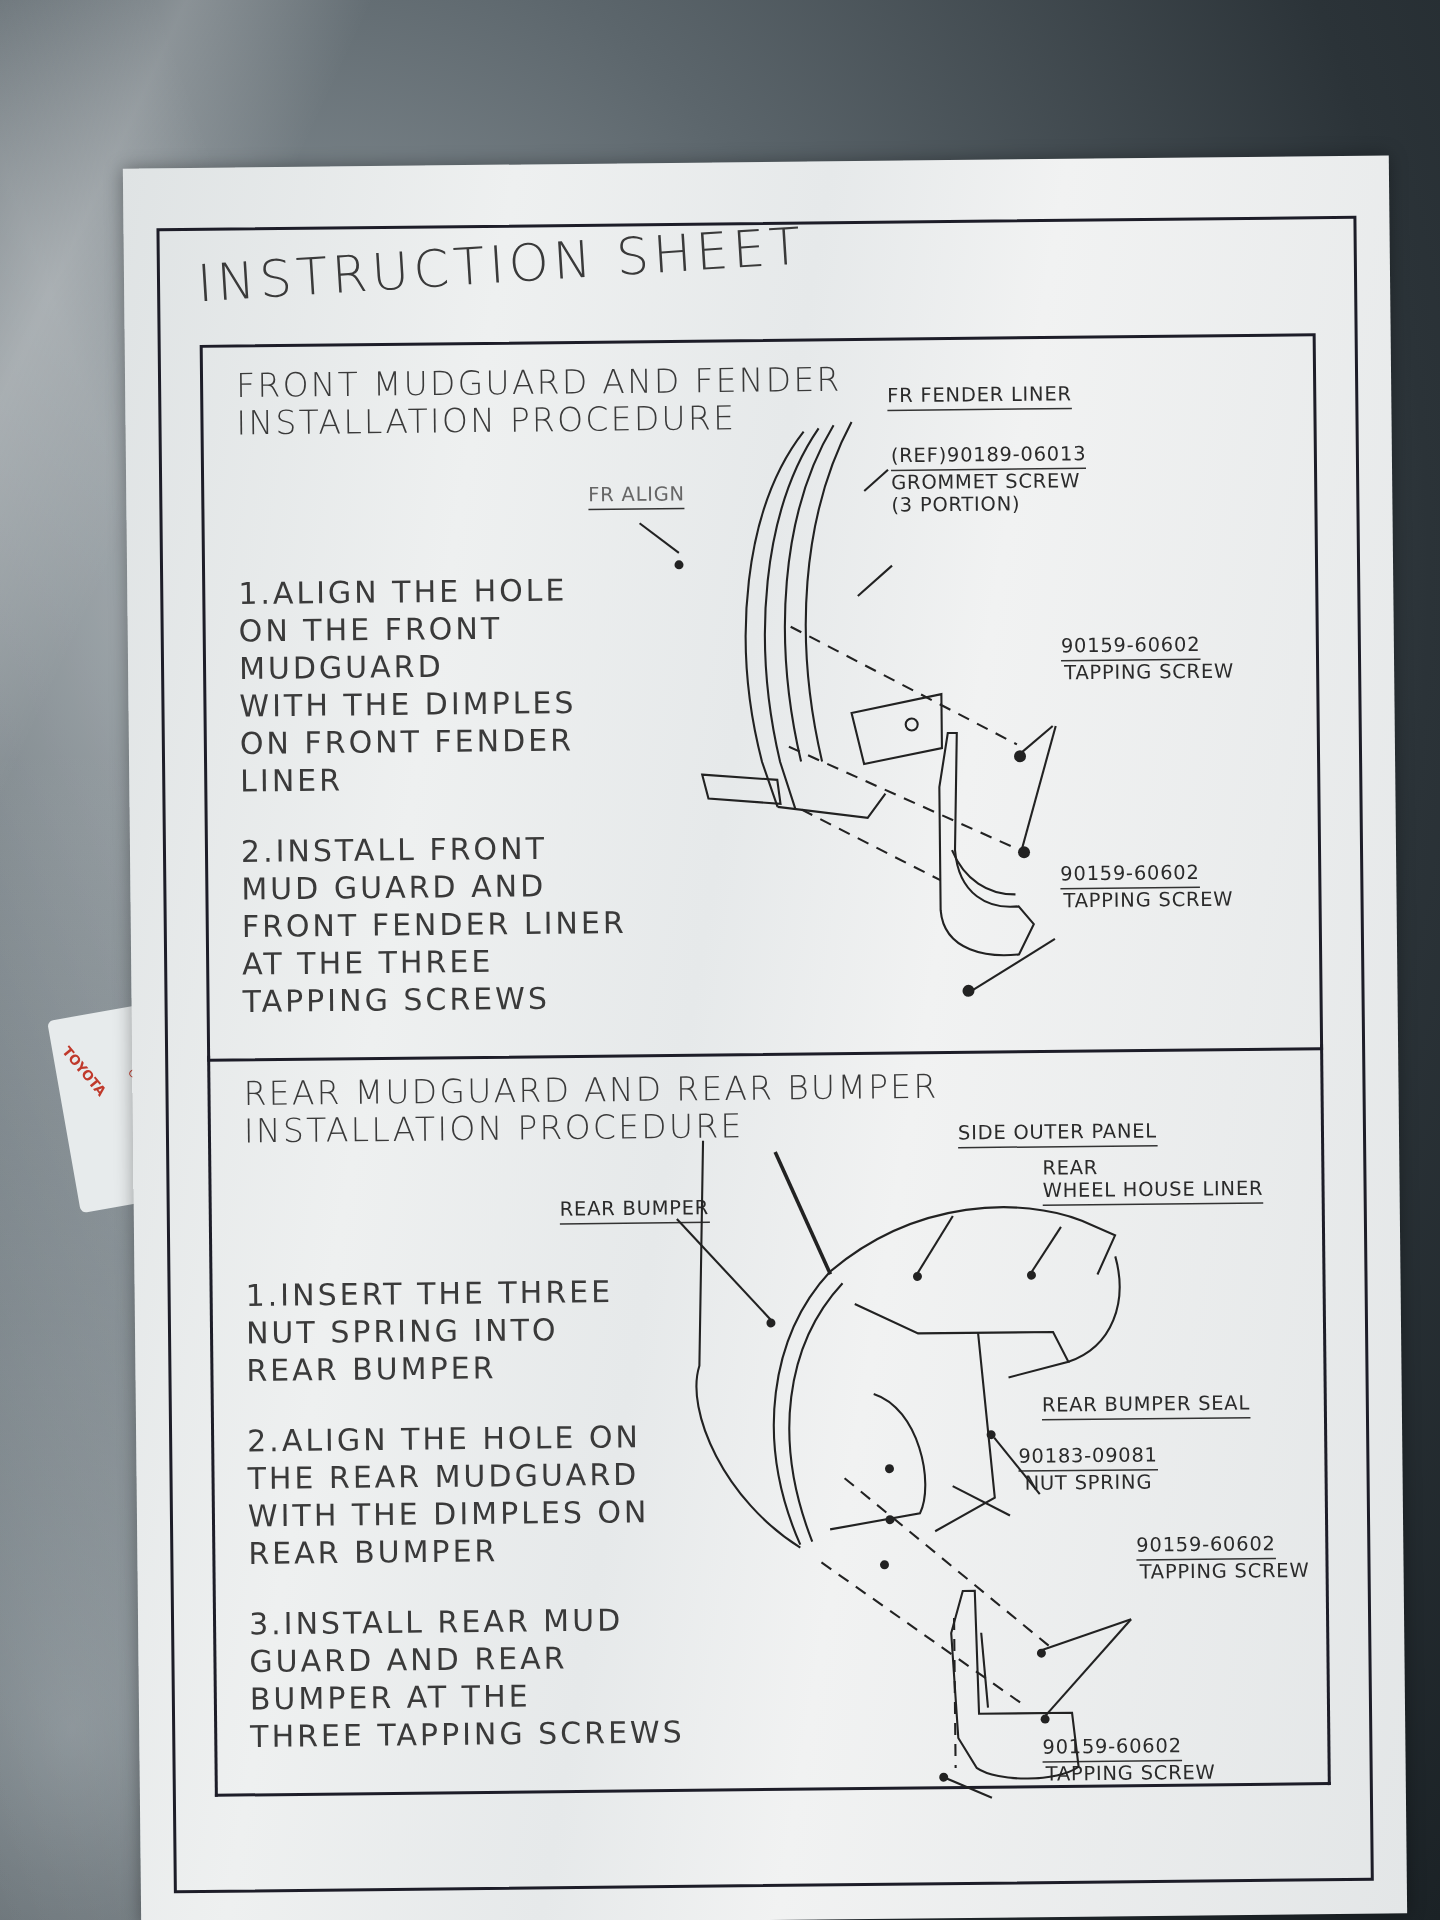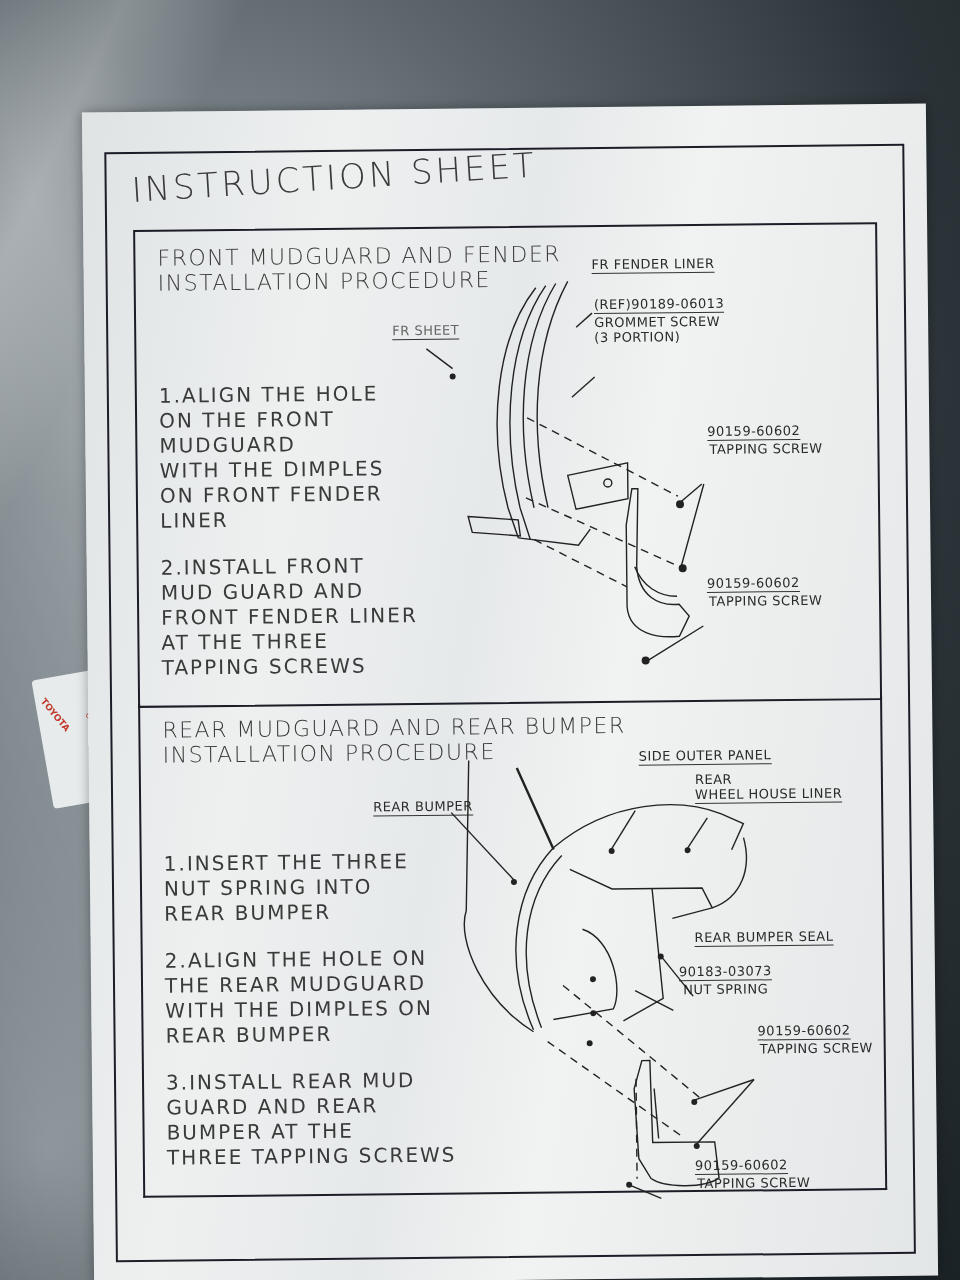--- a/index.html
+++ b/index.html
@@ -100,21 +100,21 @@
    MUD GUARD AND
    FRONT FENDER LINER
    AT THE THREE
    TAPPING SCREWS</div>
     </div>
 
     <div class="label ul" style="left:456px; top:30px;">FR FENDER LINER</div>
     <div class="label ul" style="left:458px; top:70px;">(REF)90189-06013</div>
     <div class="label" style="left:458px; top:88px;">GROMMET SCREW
 (3 PORTION)</div>
-    <div class="label ul" style="left:256px; top:94px; color:#666;">FR SHEET</div>
+    <div class="label ul" style="left:256px; top:94px; color:#666;">FR ALIGN</div>
     <div class="label ul" style="left:570px; top:198px;">90159-60602</div>
     <div class="label" style="left:572px; top:216px;">TAPPING SCREW</div>
     <div class="label ul" style="left:568px; top:350px;">90159-60602</div>
     <div class="label" style="left:570px; top:368px;">TAPPING SCREW</div>
 
     <svg class="diagram" style="left:340px; top:40px;" width="360" height="400">
       <g fill="none" stroke="#222" stroke-width="1.4">
 
         <path d="M60,20 C20,70 10,160 30,240 L40,270"></path>
         <path d="M70,18 C32,72 24,160 42,240 L52,272"></path>
@@ -167,21 +167,21 @@
    GUARD AND REAR
    BUMPER AT THE
    THREE TAPPING SCREWS</div>
     </div>
 
     <div class="label ul" style="left:498px; top:50px;">SIDE OUTER PANEL</div>
     <div class="label ul" style="left:554px; top:74px;">REAR
 WHEEL HOUSE LINER</div>
     <div class="label ul" style="left:232px; top:98px;">REAR BUMPER</div>
     <div class="label ul" style="left:552px; top:232px;">REAR BUMPER SEAL</div>
-    <div class="label ul" style="left:536px; top:266px;">90183-03073</div>
+    <div class="label ul" style="left:536px; top:266px;">90183-09081</div>
     <div class="label" style="left:540px; top:284px;">NUT SPRING</div>
     <div class="label ul" style="left:614px; top:326px;">90159-60602</div>
     <div class="label" style="left:616px; top:344px;">TAPPING SCREW</div>
     <div class="label ul" style="left:550px; top:460px;">90159-60602</div>
     <div class="label" style="left:552px; top:478px;">TAPPING SCREW</div>
 
     <svg class="diagram" style="left:320px; top:60px;" width="420" height="430">
       <g fill="none" stroke="#222" stroke-width="1.4">
 
         <path d="M8,0 L4,150 C-6,180 20,240 70,272"></path>

